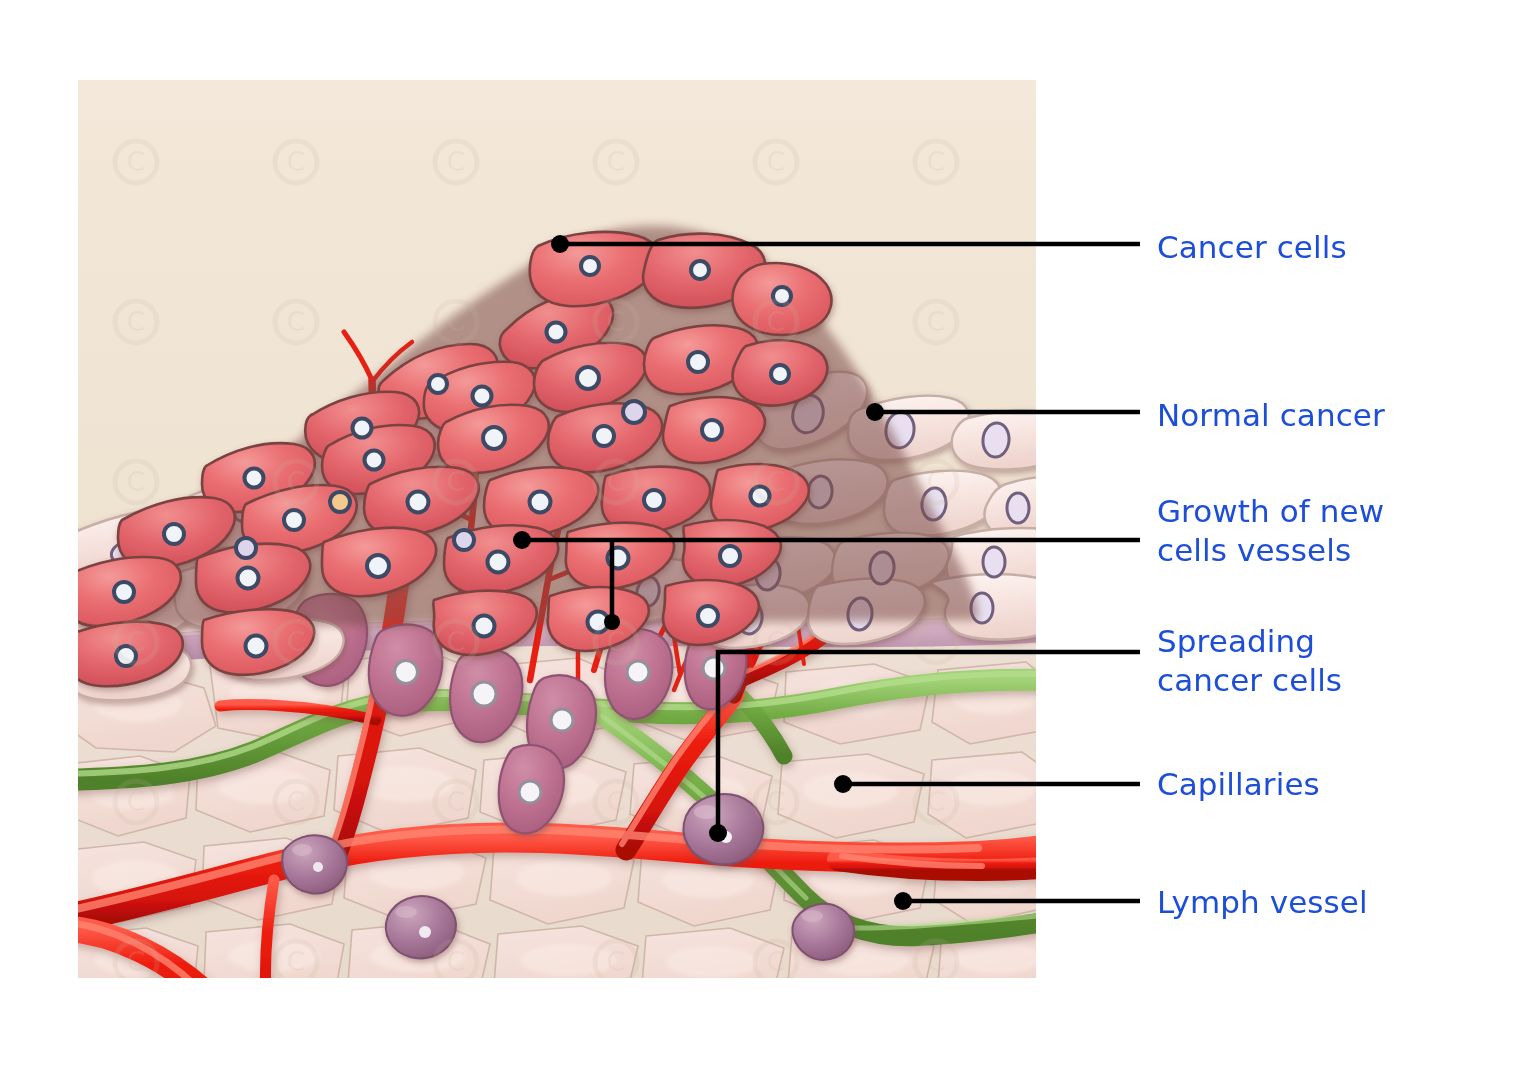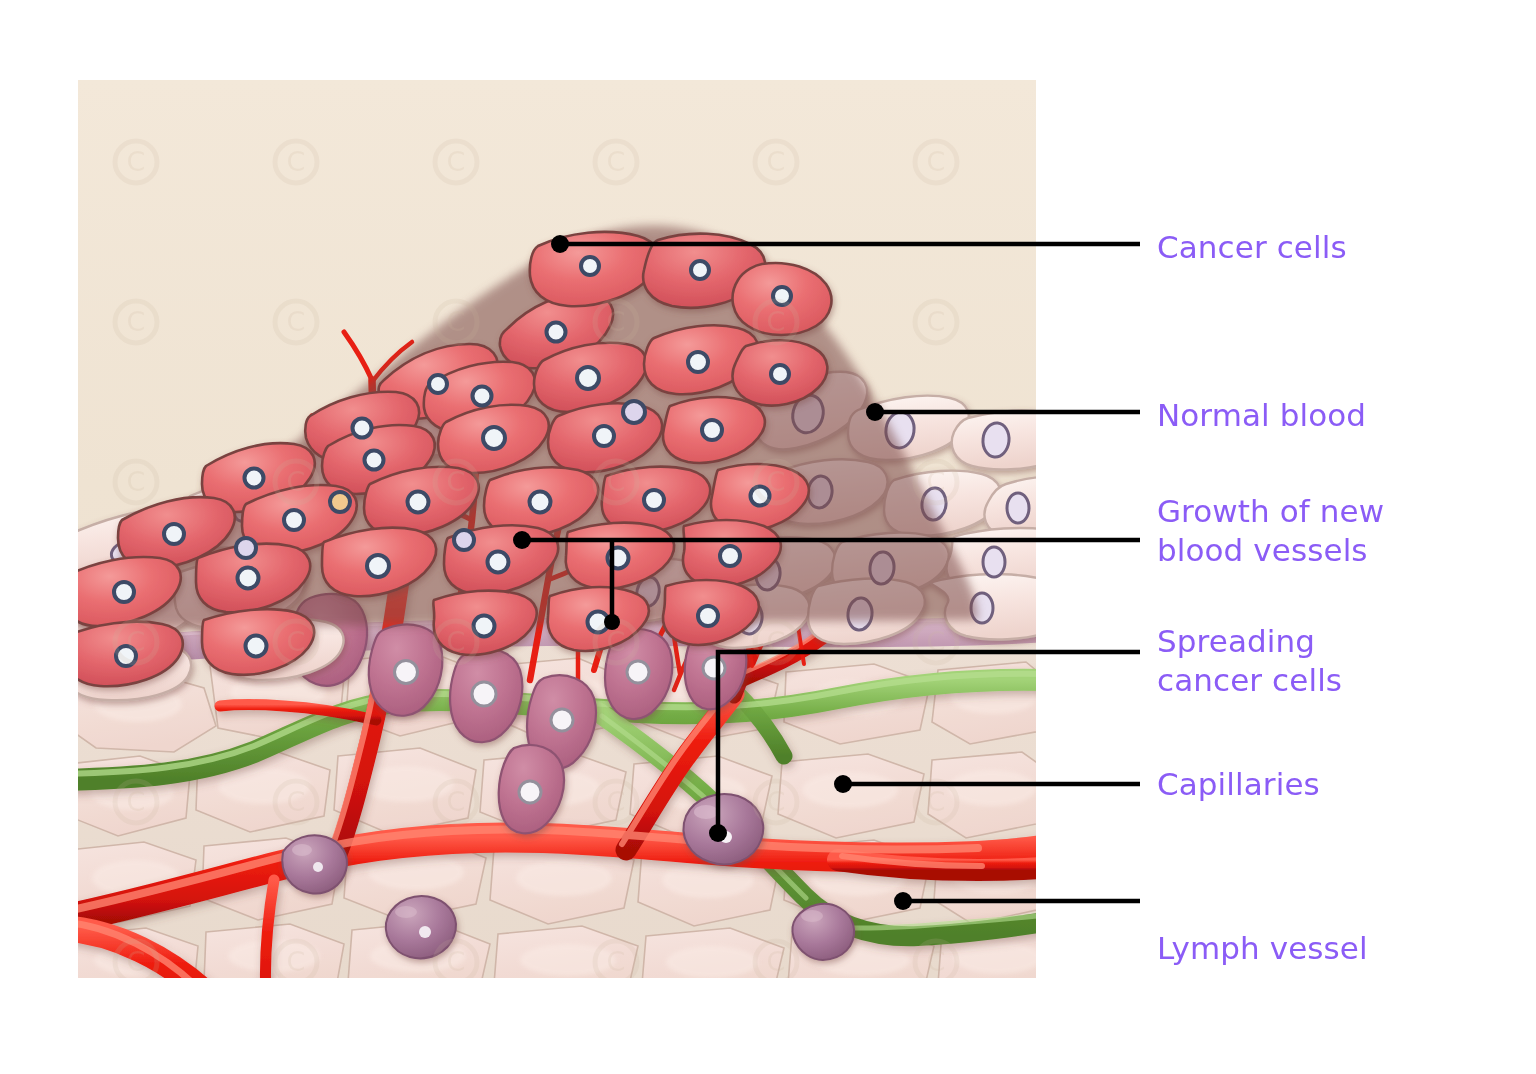--- a/index.html
+++ b/index.html
@@ -15,21 +15,21 @@
   #panel{
     position:absolute;left:78px;top:80px;width:958px;height:898px;
     overflow:hidden;
     background:#f0e4d4;
   }
   #panel svg{display:block;width:958px;height:898px;}
 
   
   .label{
     position:absolute;
-    color:#8b5cf6;
+    color:#1d4ed8;
     font-size:31px;
     line-height:39px;
     letter-spacing:.1px;
     white-space:pre;
     font-family:"DejaVu Sans","Liberation Sans",sans-serif;
   }
   #labels-layer{position:absolute;left:0;top:0;width:1536px;height:1074px;}
   #leader-layer{position:absolute;left:0;top:0;width:1536px;height:1074px;pointer-events:none;}
 </style>
 </head>
@@ -577,24 +577,24 @@
       <circle cx="612" cy="622" r="8"></circle>
       <circle cx="718" cy="833" r="9"></circle>
       <circle cx="843" cy="784" r="9"></circle>
       <circle cx="903" cy="901" r="9"></circle>
     </g>
   </svg>
 
   <div id="labels-layer">
     <div class="label" style="left:1157px;top:228px;">Cancer cells</div>
 
-    <div class="label" style="left:1157px;top:396px;">Normal blood</div>
-
-    <div class="label" style="left:1157px;top:492px;"><span>Growth of new</span><br><span>blood vessels</span></div>
+    <div class="label" style="left:1157px;top:396px;">Normal cancer</div>
+
+    <div class="label" style="left:1157px;top:492px;"><span>Growth of new</span><br><span>cells vessels</span></div>
 
     <div class="label" style="left:1157px;top:622px;"><span>Spreading</span><br><span>cancer cells</span></div>
 
     <div class="label" style="left:1157px;top:765px;text-align:center;">Capillaries</div>
 
-    <div class="label" style="left:1157px;top:929px;text-align:right;">Lymph vessel</div>
+    <div class="label" style="left:1157px;top:883px;text-align:right;">Lymph vessel</div>
   </div>
 
 </div>
 
 </body></html>

